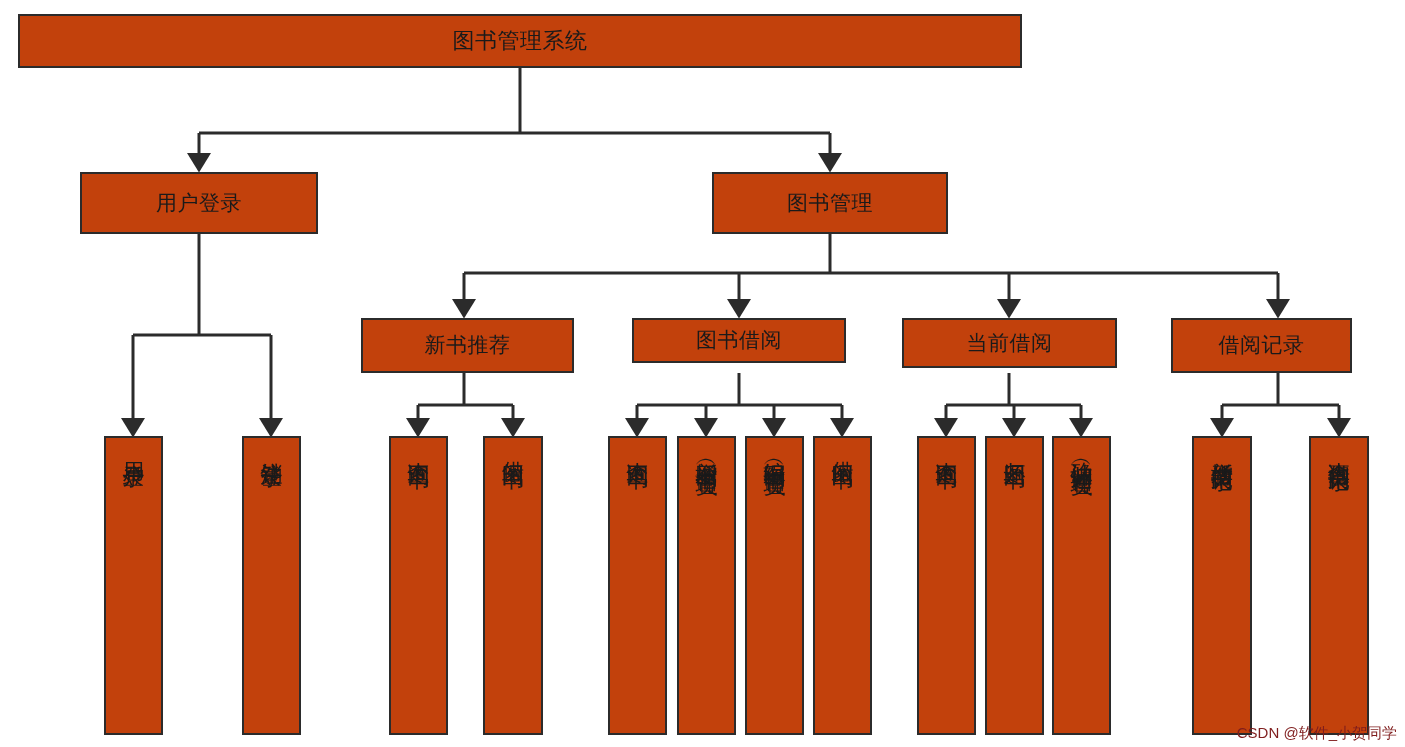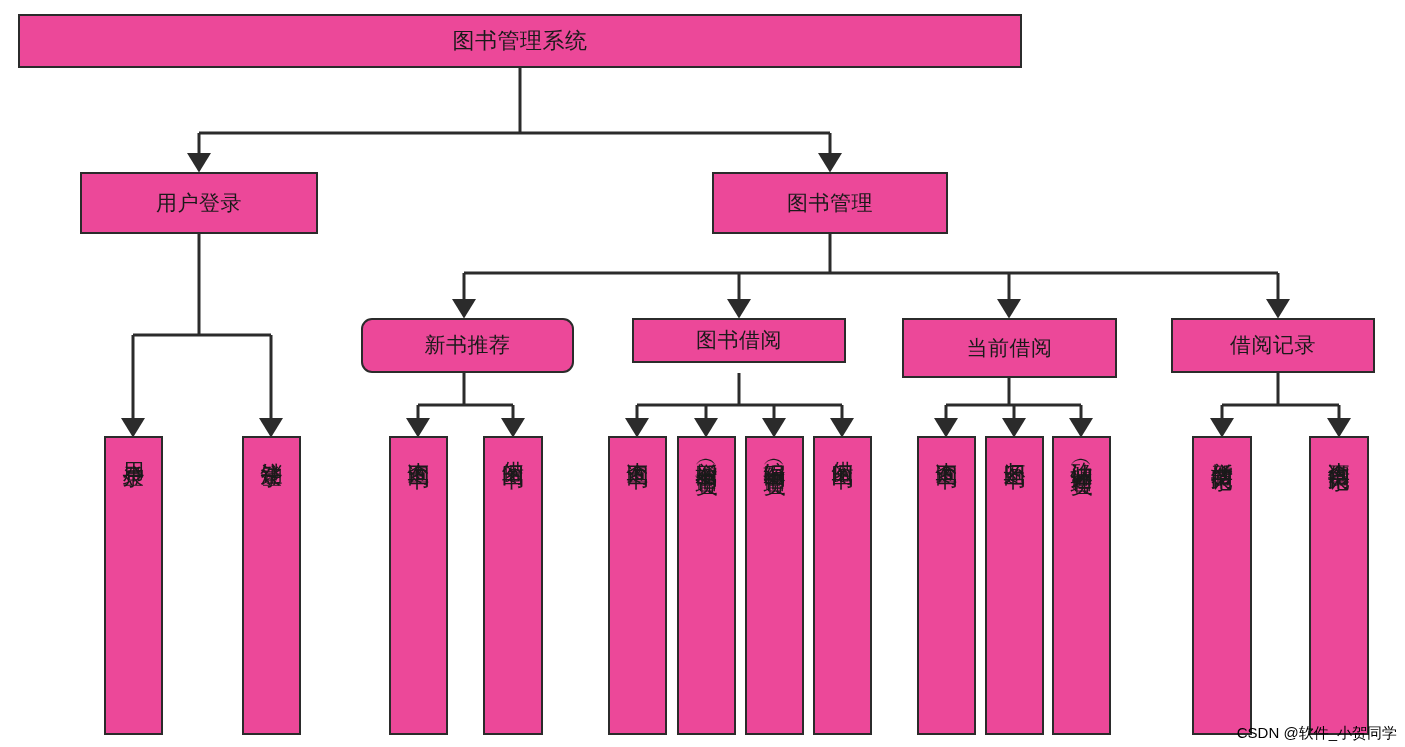--- a/index.html
+++ b/index.html
@@ -7,21 +7,21 @@
     width:1405px;height:747px;overflow:hidden;
     font-family:"Liberation Sans","DejaVu Sans",sans-serif;
     color:#1a1a1a;
   }
   #diagram-root{position:relative;width:1405px;height:747px;}
   svg#connectors{position:absolute;left:0;top:0;width:1405px;height:747px;}
 
   .node{
     position:absolute;
     box-sizing:border-box;
-    background:#ec4899;
+    background:#c2410c;
     border:2px solid #2b2b2b;
     display:flex;
     align-items:center;
     justify-content:center;
     text-align:center;
   }
   .node .node-label{
     font-size:21px;
     line-height:1.15;
     letter-spacing:0.5px;
@@ -46,21 +46,21 @@
     letter-spacing:2px;
     white-space:normal;
     max-height:290px;
   }
 
   #watermark{
     position:absolute;
     right:8px;
     bottom:4px;
     font-size:15px;
-    color:#000000;
+    color:#7f1d1d;
     white-space:nowrap;
     pointer-events:none;
   }
 </style>
 </head>
 <body>
 
 <div id="diagram-root">
 
   <svg id="connectors" viewBox="0 0 1405 747" xmlns="http://www.w3.org/2000/svg">
@@ -117,30 +117,30 @@
     <span class="node-label">图书管理系统</span>
   </div>
 
   <div class="node level-1" style="left:80px;top:172px;width:238px;height:62px;">
     <span class="node-label">用户登录</span>
   </div>
   <div class="node level-1" style="left:712px;top:172px;width:236px;height:62px;align-items:center;">
     <span class="node-label">图书管理</span>
   </div>
 
-  <div class="node level-2" style="left:361px;top:318px;width:213px;height:55px;border-radius:11px;">
+  <div class="node level-2" style="left:361px;top:318px;width:213px;height:55px;">
     <span class="node-label">新书推荐</span>
   </div>
   <div class="node level-2" style="left:632px;top:318px;width:214px;height:45px;">
     <span class="node-label">图书借阅</span>
   </div>
-  <div class="node level-2" style="left:902px;top:318px;width:215px;height:60px;">
+  <div class="node level-2" style="left:902px;top:318px;width:215px;height:50px;">
     <span class="node-label">当前借阅</span>
   </div>
-  <div class="node level-2" style="left:1171px;top:318px;width:204px;height:55px;">
+  <div class="node level-2" style="left:1171px;top:318px;width:181px;height:55px;">
     <span class="node-label">借阅记录</span>
   </div>
 
   <div class="node leaf" style="left:104px;top:436px;width:59px;height:299px;">
     <span class="node-label">用户登录</span>
   </div>
   <div class="node leaf" style="left:242px;top:436px;width:59px;height:299px;">
     <span class="node-label">注销登录</span>
   </div>
 

